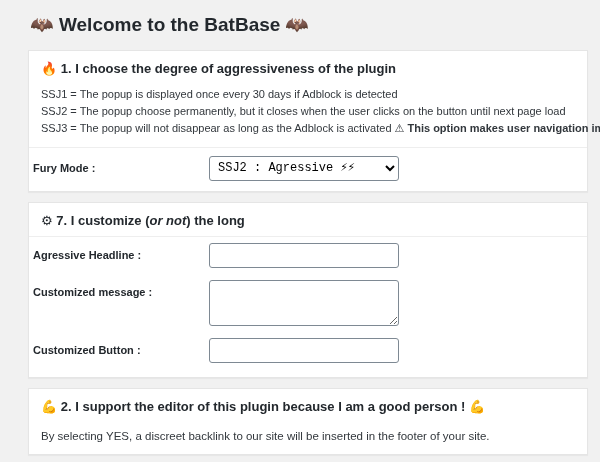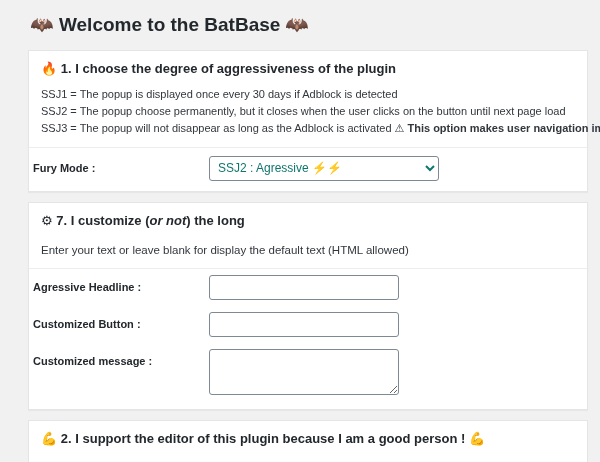--- a/index.html
+++ b/index.html
@@ -71,28 +71,28 @@
     font-size: 11px;
     color: #23282d;
     padding-top: 5px;
     line-height: 1.3;
   }
   .sep {
     border-top: 1px solid #eee;
     margin: 0;
   }
   select.ctl {
-    width: 230px;
+    width: 190px;
     height: 25px;
     font-size: 12px;
-    font-family: Liberation Sans, sans-serif;
+    font-family: Liberation Mono, monospace;
     border: 1px solid #7e8993;
     border-radius: 3px;
     background: #fff;
-    color: #0f766e;
+    color: #000000;
     padding: 1px 4px;
     box-sizing: border-box;
   }
   input.ctl {
     width: 190px;
     height: 25px;
     font-size: 12px;
     font-family: "Liberation Sans", sans-serif;
     border: 1px solid #7e8993;
     border-radius: 3px;
@@ -157,34 +157,33 @@
         <option selected="">SSJ2 : Agressive ⚡⚡</option>
       </select>
     </div>
   </div>
 
   <div class="panel">
     <div class="panel-heading">
       <span class="emoji">⚙</span>
       <span>7. I customize (</span><em>or not</em><span>) the long</span>
     </div>
-    <div class="desc-text">Enter your text or leave blank for display the default text (HTML allowed)</div>
     <div class="sep"></div>
     <div class="panel-form">
       <div class="form-row">
         <div class="form-label">Agressive Headline :</div>
         <input class="ctl" type="text" value="" style="">
       </div>
       <div class="form-row">
+        <div class="form-label">Customized message :</div>
+        <textarea class="ctl" style=""></textarea>
+      </div>
+      <div class="form-row">
         <div class="form-label">Customized Button :</div>
         <input class="ctl" type="text" value="" style="">
-      </div>
-      <div class="form-row">
-        <div class="form-label">Customized message :</div>
-        <textarea class="ctl" style=""></textarea>
       </div>
     </div>
   </div>
 
   <div class="panel">
     <div class="panel-heading">
       <span class="emoji">💪</span>
       <span>2. I support the editor of this plugin because I am a good person !</span>
       <span class="emoji">💪</span>
     </div>

